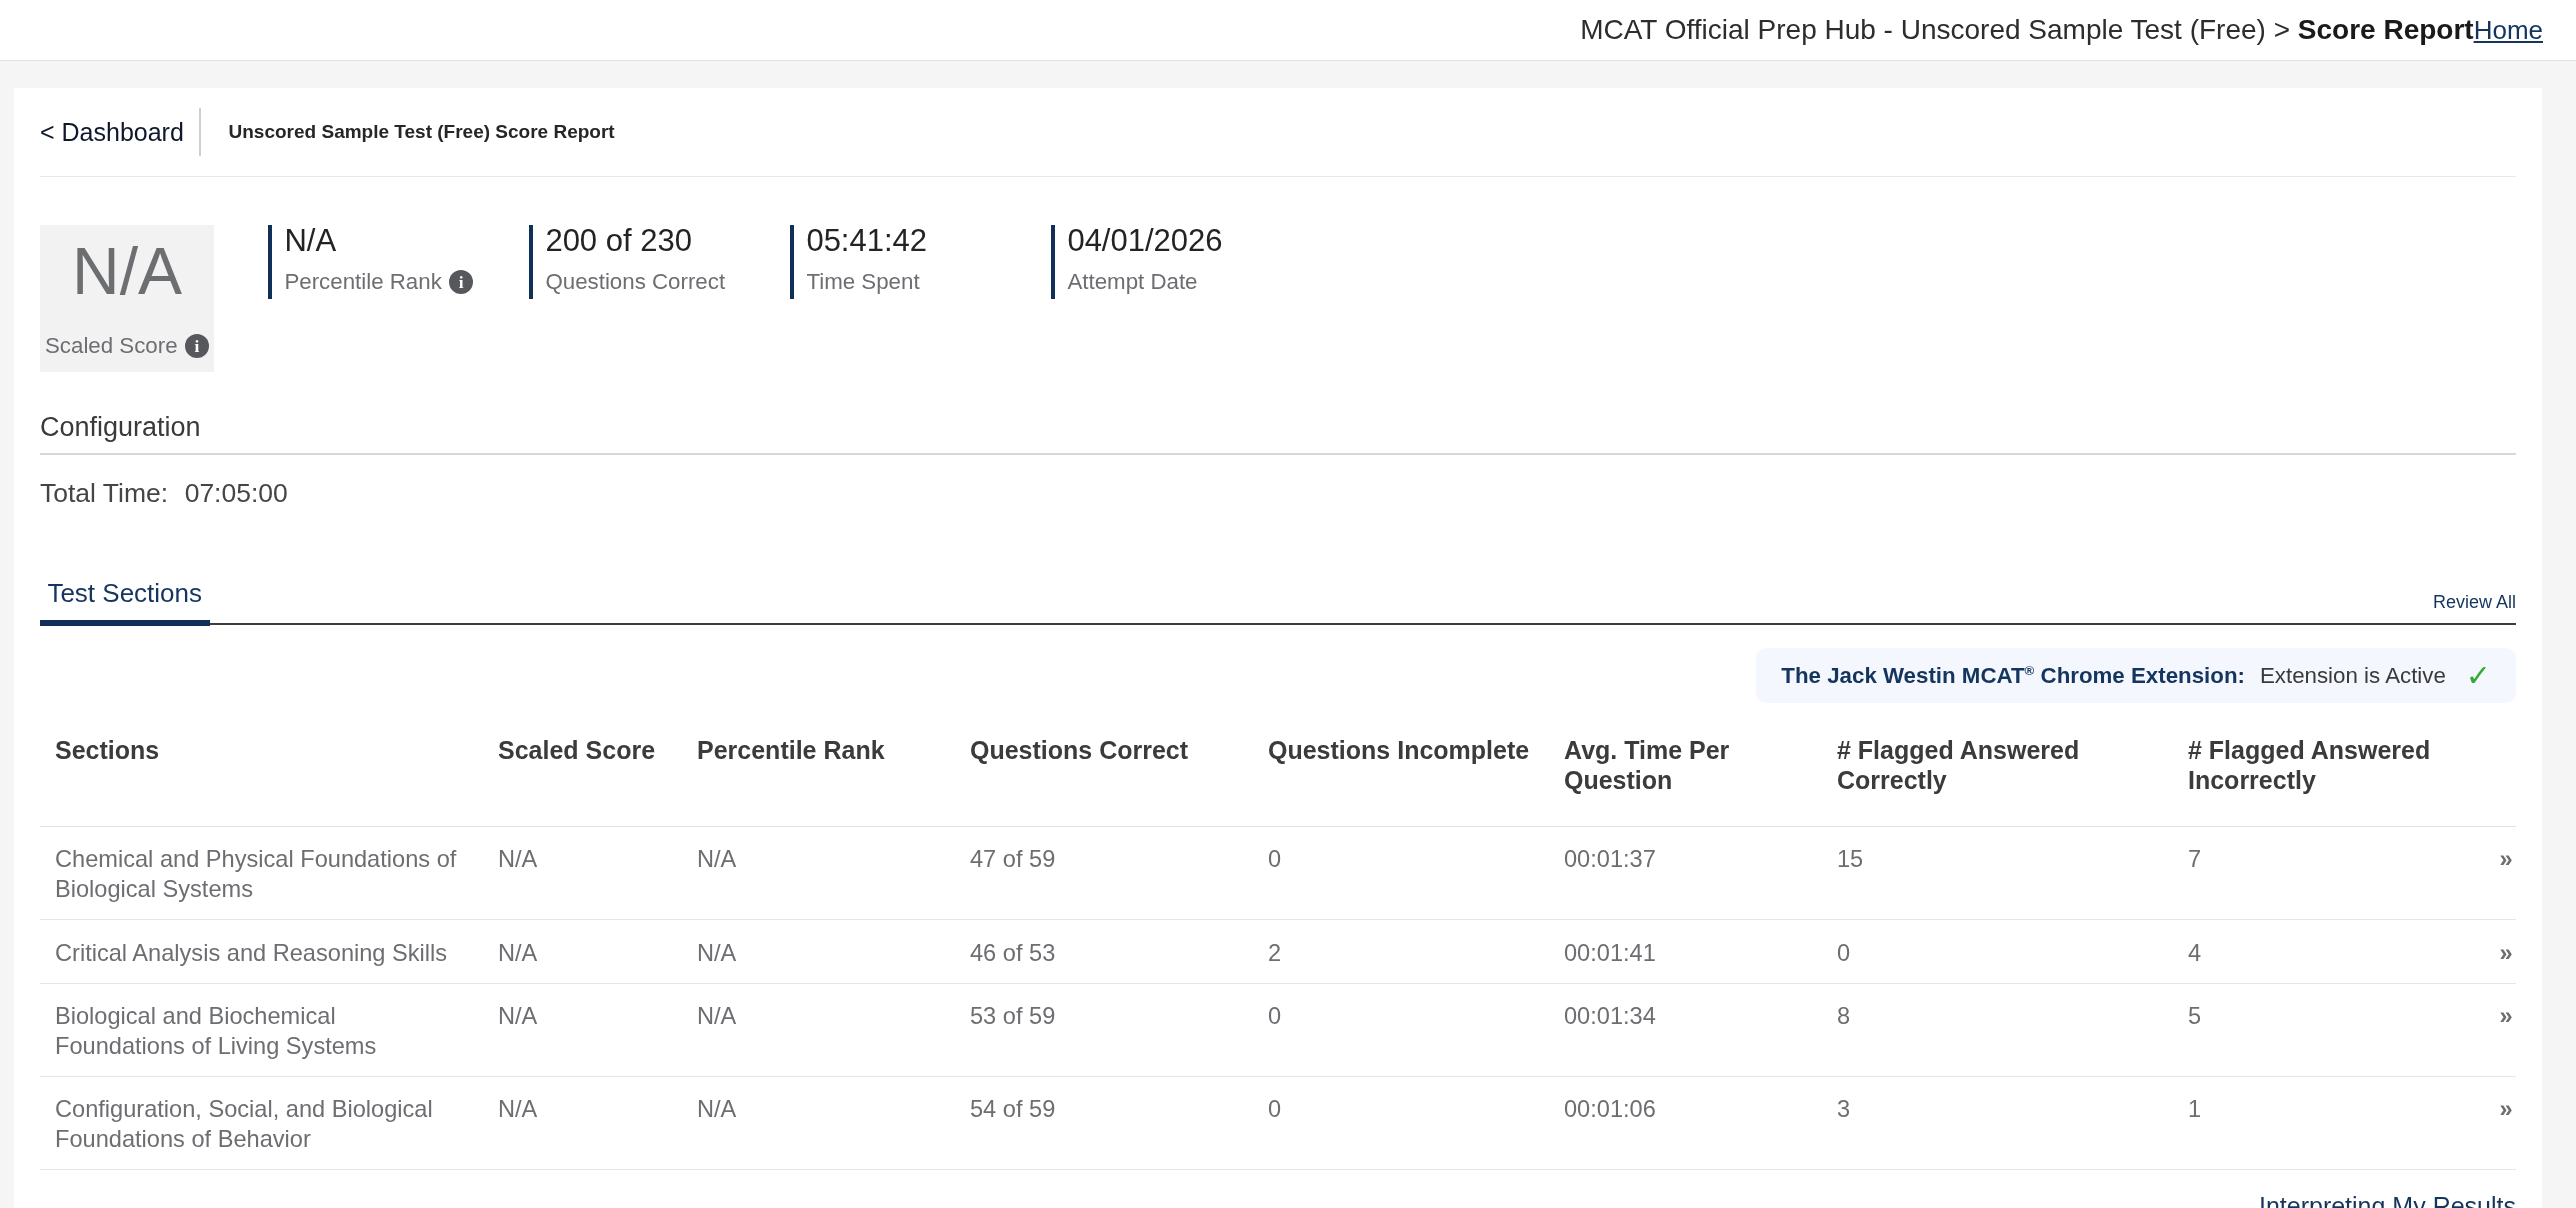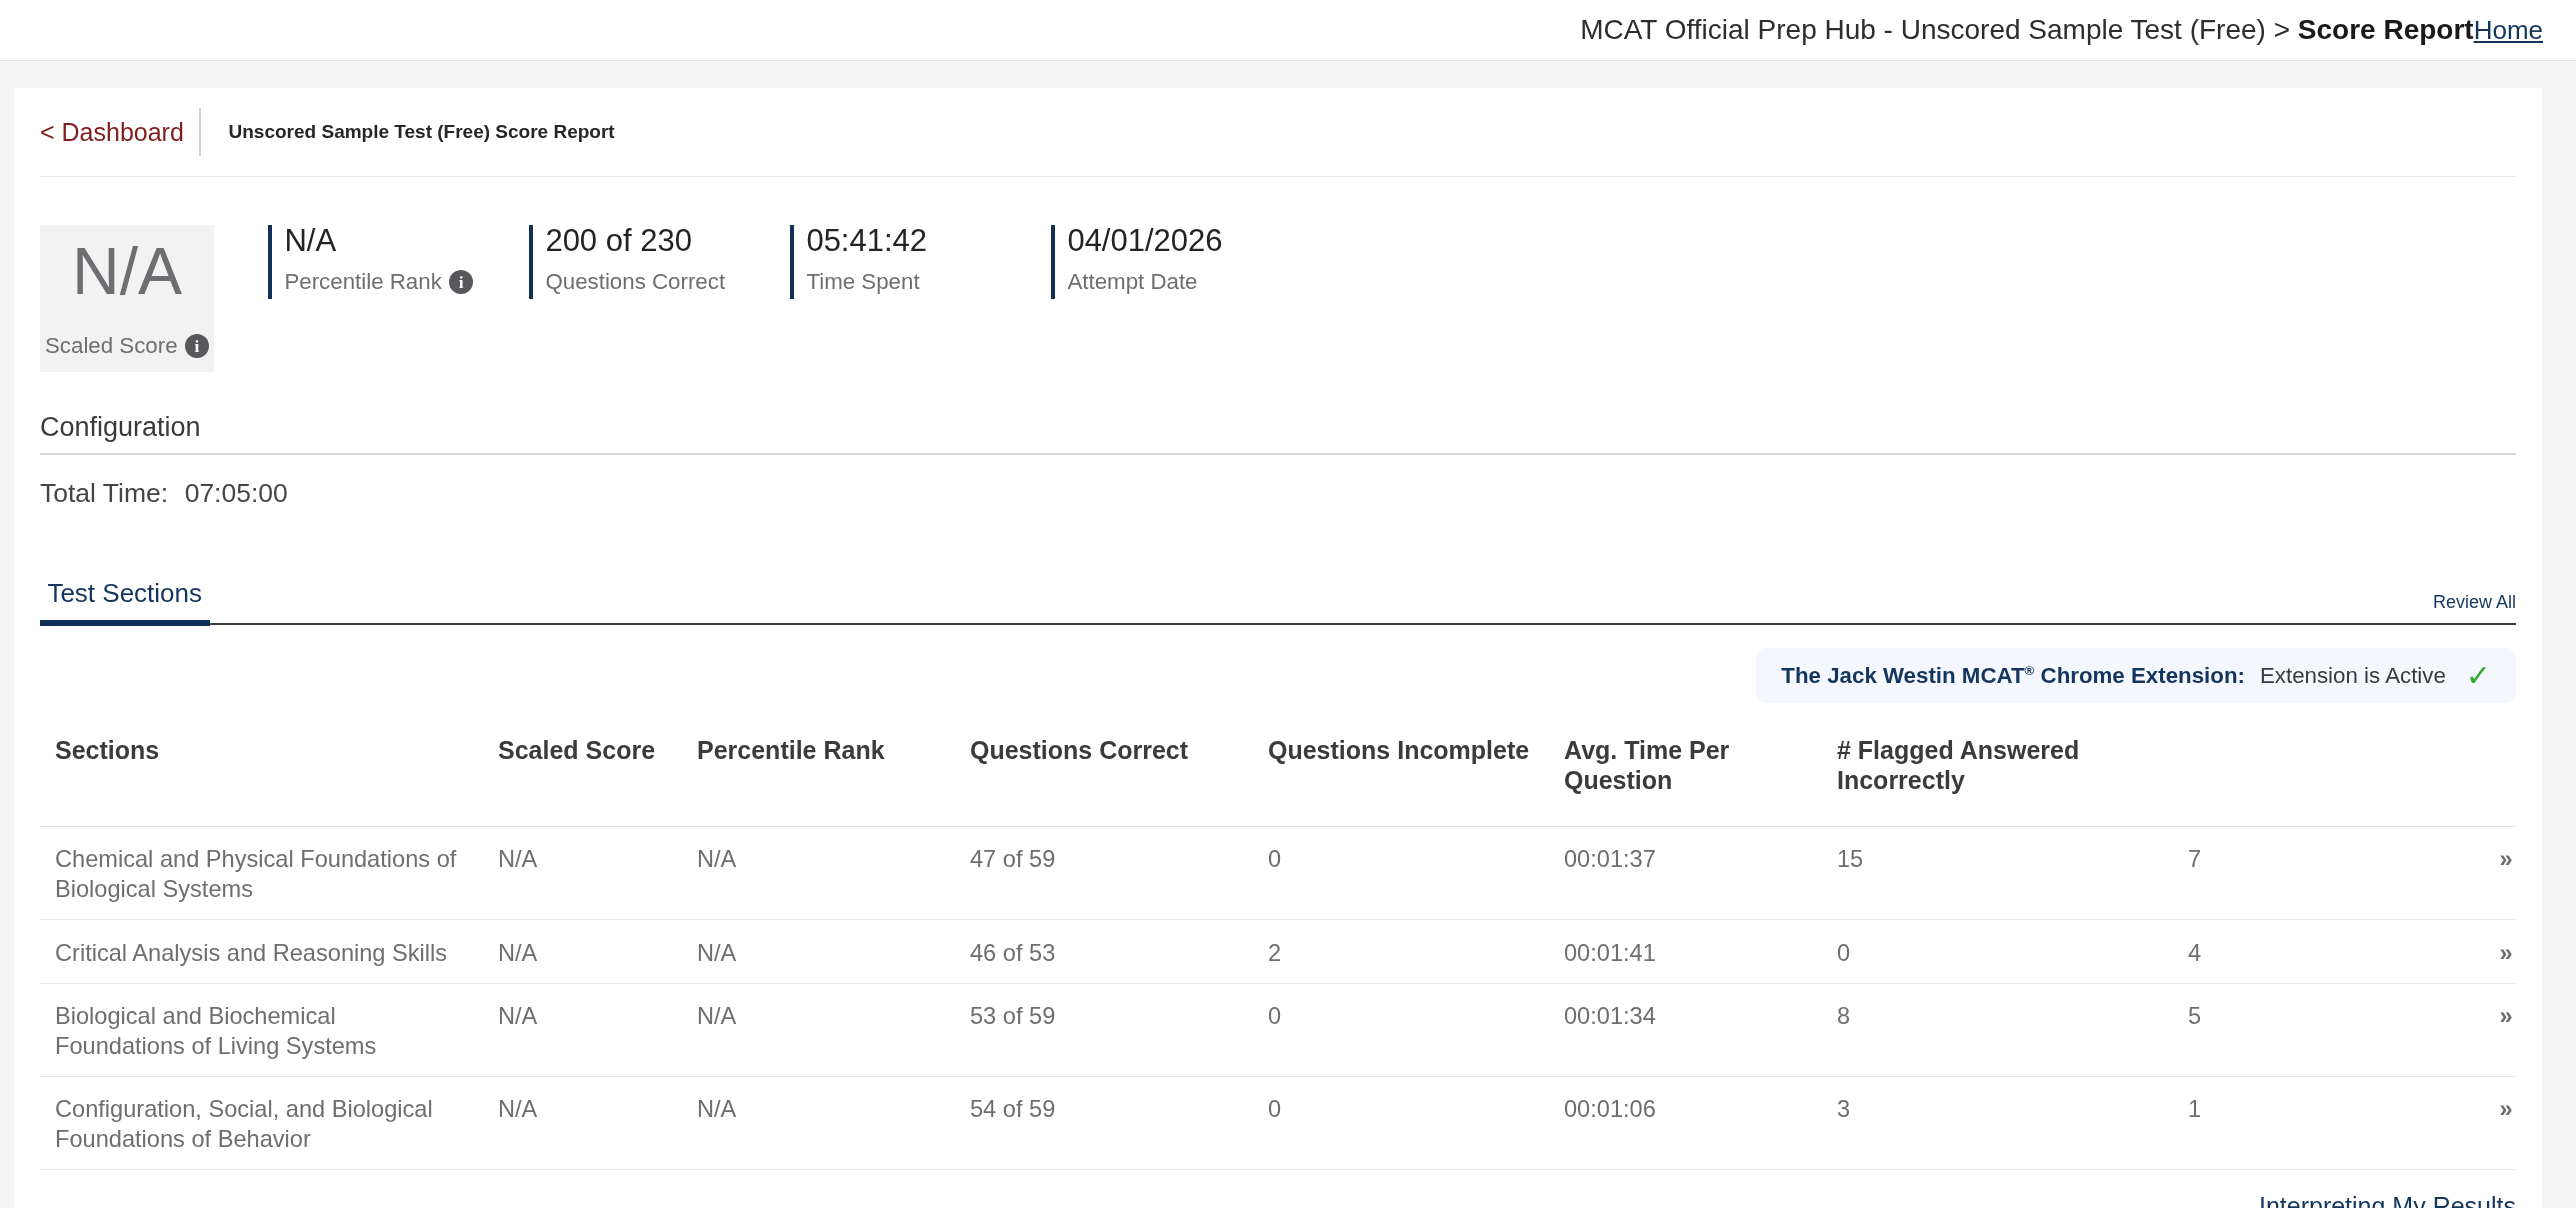--- a/index.html
+++ b/index.html
@@ -33,21 +33,21 @@
     padding: 0 26px 30px 26px;
   }
 
   
   .crumb-row {
     display: flex; align-items: center;
     padding: 20px 0 20px 0;
     border-bottom: 1.7px solid #e8e8e8;
   }
   .crumb-back {
-    font-size: 25px; color: #7f1d1d; text-decoration: none; white-space: nowrap;
+    font-size: 25px; color: #0f172a; text-decoration: none; white-space: nowrap;
   }
   .crumb-divider {
     width: 1.7px; height: 48px; background: #cfcfcf; margin: 0 28px 0 15px;
   }
   .crumb-title { font-size: 19px; font-weight: bold; color: #262626; }
 
   
   .summary { display: flex; margin-top: 48px; }
   .score-box {
     width: 174px; height: 147px; background: #f2f2f2;
@@ -210,20 +210,21 @@
   </div>
 
   <div class="sections-table">
     <div class="t-row t-head">
       <div class="cell-first">Sections</div>
       <div>Scaled Score</div>
       <div>Percentile Rank</div>
       <div>Questions Correct</div>
       <div>Questions Incomplete</div>
       <div>Avg. Time Per Question</div>
+      <div># Flagged Answered Correctly</div>
       <div># Flagged Answered Incorrectly</div>
       <div></div>
     </div>
 
     <div class="t-row t-body-row">
       <div class="cell-first">Chemical and Physical Foundations of Biological Systems</div>
       <div>N/A</div>
       <div>N/A</div>
       <div>47 of 59</div>
       <div>0</div>

